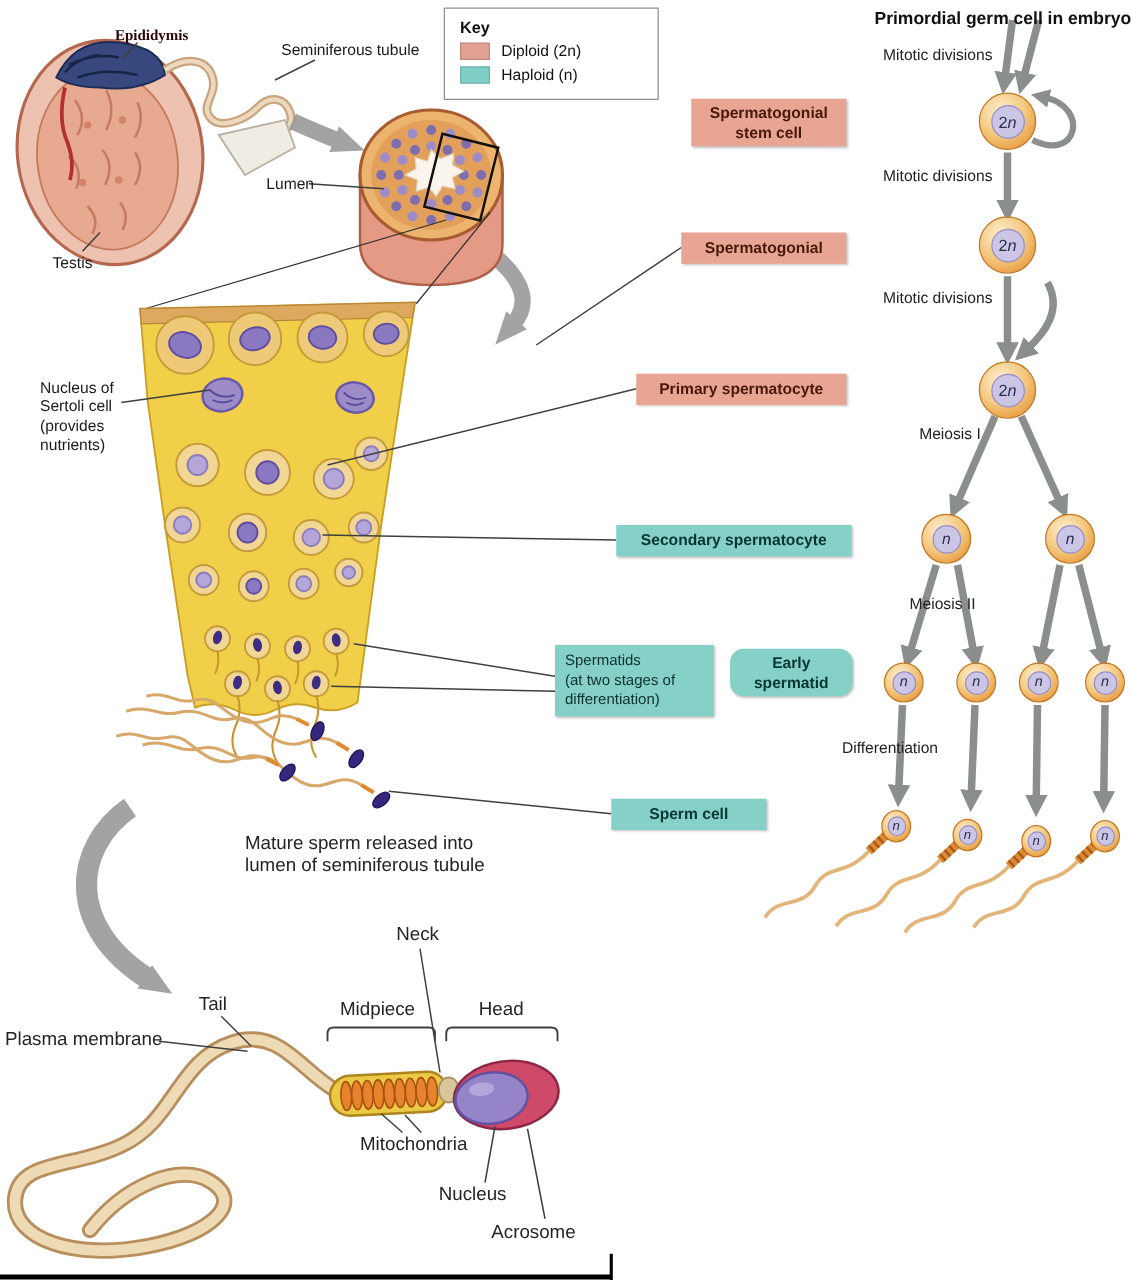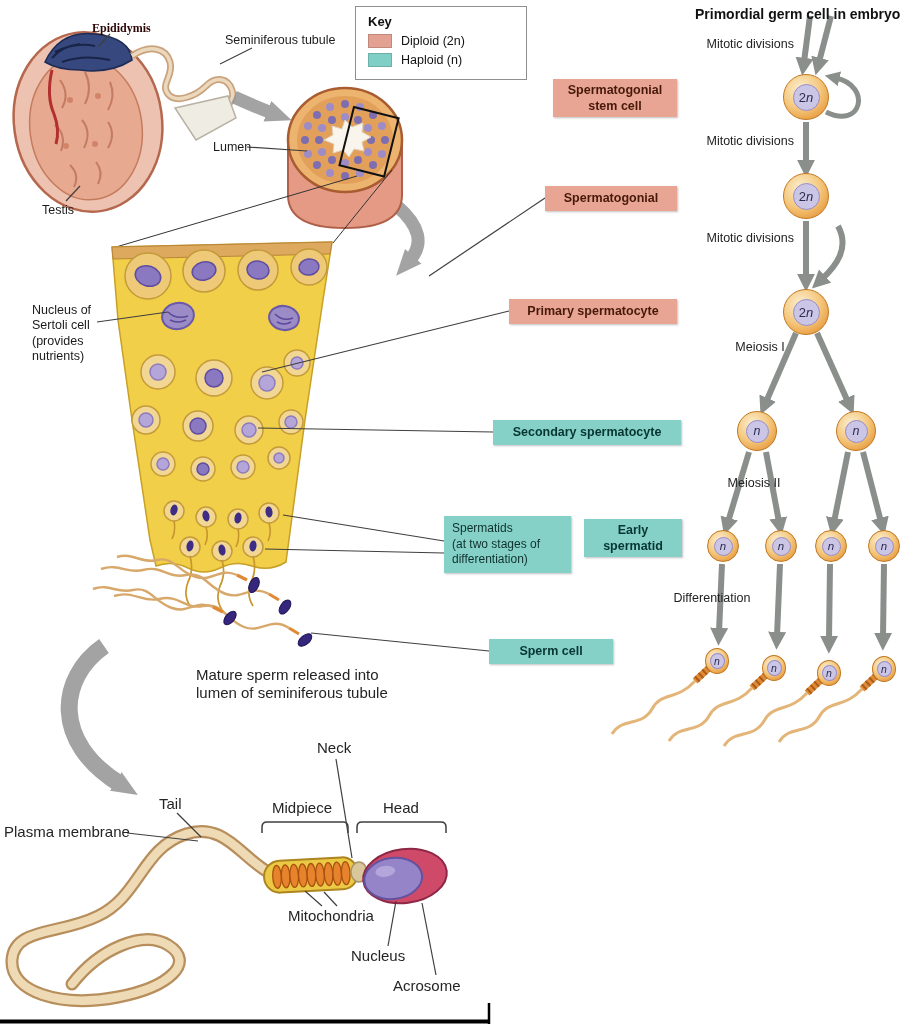--- a/index.html
+++ b/index.html
@@ -18,21 +18,21 @@
   .key-label { font-size:12.5px; color:#111; }
   .stage { position:absolute; z-index:3; display:flex; align-items:center; justify-content:center;
            text-align:center; font-weight:bold; font-size:12.5px; line-height:1.3; white-space:pre-line;
            box-shadow:1px 1px 2px rgba(0,0,0,.25); }
   .stage.diploid { color:#47190b; }
   .stage.haploid { color:#073632; }
   .notebox { position:absolute; z-index:3; font-size:12px; line-height:1.3; color:#0f312d;
              padding:5px 8px; white-space:pre-line; box-shadow:1px 1px 2px rgba(0,0,0,.25); }
   .proc { position:absolute; z-index:3; font-size:12.5px; color:#222; }
   .proc.r { text-align:right; } .proc.c { text-align:center; }
-  .fc-header { position:absolute; z-index:3; font-weight:bold; font-size:14px; color:#111; text-align:left; }
+  .fc-header { position:absolute; z-index:3; font-weight:bold; font-size:14px; color:#111; text-align:right; }
   .cell { position:absolute; z-index:3; border-radius:50%;
           background:radial-gradient(circle at 38% 32%, #fcf0d2 0%, #f4c87e 48%, #e89b3f 82%, #d4842b 100%);
           border:1.5px solid #c0771f; display:flex; align-items:center; justify-content:center; }
   .nuc { border-radius:50%; background:#cbc5e6; border:1.5px solid #988dc9; display:flex;
          align-items:center; justify-content:center; color:#2c2c50; }
   .cell-lg { width:46px; height:46px; } .cell-lg .nuc { width:27px; height:27px; font-size:13px; }
   .cell-md { width:40px; height:40px; } .cell-md .nuc { width:23px; height:23px; font-size:12.5px; }
   .cell-sm { width:32px; height:32px; } .cell-sm .nuc { width:19px; height:19px; font-size:11.5px; }
   .cell-xs { width:24px; height:26px; } .cell-xs .nuc { width:15px; height:16px; font-size:10.5px; }
   .nit { font-style:italic; } .pfx { font-style:normal; }
@@ -331,21 +331,21 @@
 <div class="proc r" style="left:688px;top:231px;width:106px">Mitotic divisions</div>
 <div class="proc c" style="left:720px;top:340px;width:80px">Meiosis I</div>
 <div class="proc c" style="left:714px;top:476px;width:80px">Meiosis II</div>
 <div class="proc c" style="left:652px;top:591px;width:120px">Differentiation</div>
 
 <div class="stage diploid" style="left: 553px; top: 79px; width: 124px; height: 38px; background: rgb(233, 165, 147);">Spermatogonial
 stem cell</div>
 <div class="stage diploid" style="left: 545px; top: 186px; width: 132px; height: 25px; background: rgb(233, 165, 147);">Spermatogonial</div>
 <div class="stage haploid" style="left: 493px; top: 420px; width: 188px; height: 25px; background: rgb(133, 209, 200);">Secondary spermatocyte</div>
 <div class="stage diploid" style="left: 509px; top: 299px; width: 168px; height: 25px; background: rgb(233, 165, 147);">Primary spermatocyte</div>
-<div class="stage haploid" style="left: 584px; top: 519px; width: 98px; height: 38px; background: rgb(133, 209, 200);">Early
+<div class="stage haploid" style="left: 584px; top: 519px; width: 98px; height: 38px; background: rgb(133, 209, 200); border-radius: 11px;">Early
 spermatid</div>
 <div class="stage haploid" style="left: 489px; top: 639px; width: 124px; height: 25px; background: rgb(133, 209, 200);">Sperm cell</div>
 <div class="notebox" style="left: 444px; top: 516px; width: 127px; background: rgb(133, 209, 200);">Spermatids
 (at two stages of
 differentiation)</div>
 
 <div class="cell cell-lg" style="left:783px;top:74px">
   <span class="nuc">
         <span class="pfx">2</span>
         <span class="nit">n</span>

